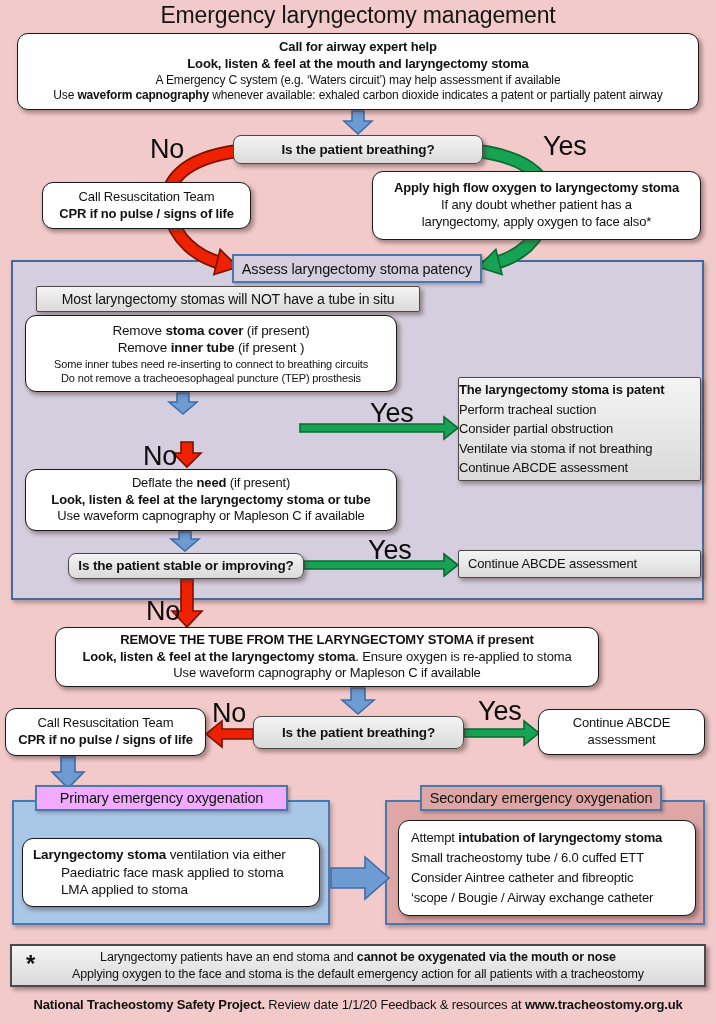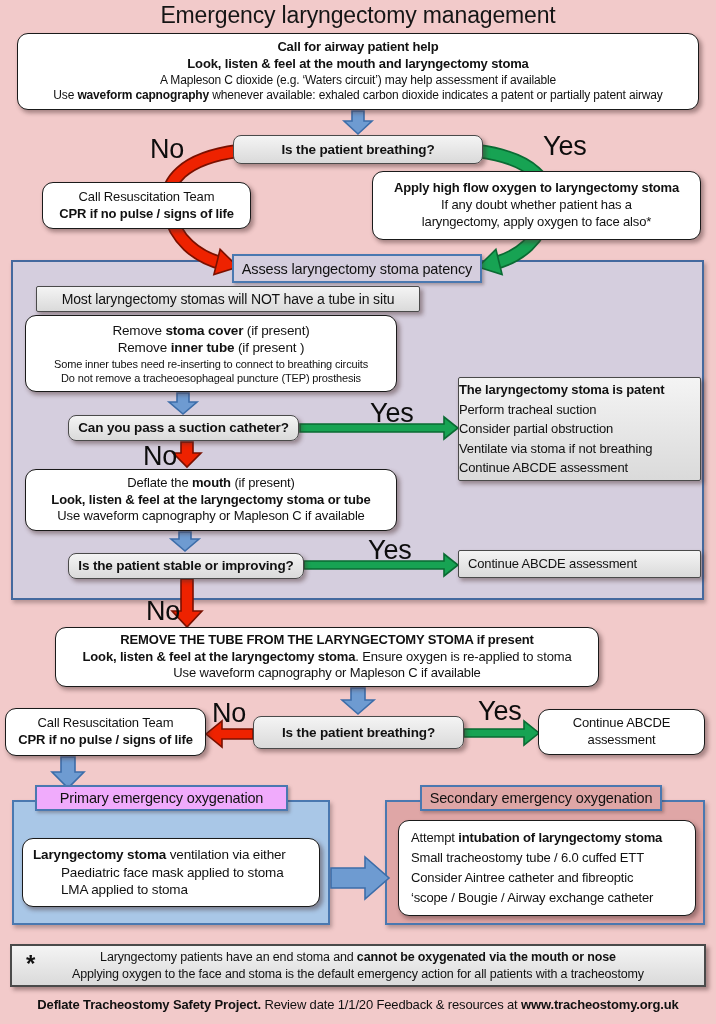--- a/index.html
+++ b/index.html
@@ -63,23 +63,23 @@
       <path d="M464,729 L524,729 L524,721 L539,733 L524,745 L524,737 L464,737 Z"></path>
     </g>
     <g fill="#ee2200" stroke="#7a1000" stroke-width="1.6">
       <path d="M181,442 L193,442 L193,453 L201,453 L187,467 L173,453 L181,453 Z"></path>
       <path d="M181,579 L193,579 L193,611 L202,611 L187,627 L172,611 L181,611 Z"></path>
       <path d="M253,729 L222,729 L222,721 L206,734 L222,747 L222,739 L253,739 Z"></path>
     </g>
   </svg>
 
   <div class="abs box-white" style="left:17px;top:33px;width:682px;height:77px;">
-    <div><b>Call for airway patient help</b></div>
+    <div><b>Call for airway expert help</b></div>
     <div><b>Look, listen &amp; feel at the mouth and laryngectomy stoma</b></div>
-    <div class="sm" style="font-size:12px;">A Mapleson C dioxide (e.g. ‘Waters circuit’) may help assessment if available</div>
+    <div class="sm" style="font-size:12px;">A Emergency C system (e.g. ‘Waters circuit’) may help assessment if available</div>
     <div class="sm" style="font-size:12px;"><span>Use </span><b>waveform capnography</b><span> whenever available:  exhaled carbon dioxide indicates a patent or partially patent airway</span></div>
   </div>
 
   <div class="abs box-grey r8" style="left:233px;top:135px;width:250px;height:29px;font-weight:bold;font-size:13.5px;">
     <div>Is the patient breathing?</div>
   </div>
   <div class="abs lbl" style="left:150px;top:136px;">No</div>
   <div class="abs lbl" style="left:543px;top:133px;">Yes</div>
 
   <div class="abs box-white" style="left:42px;top:182px;width:209px;height:47px;">
@@ -101,36 +101,33 @@
     <div>Most laryngectomy stomas will NOT have a tube in situ</div>
   </div>
 
   <div class="abs box-white" style="left:25px;top:315px;width:372px;height:77px;font-size:13.5px;">
     <div><span>Remove </span><b>stoma cover</b><span> (if present)</span></div>
     <div><span>Remove </span><b>inner tube</b><span> (if present )</span></div>
     <div class="sm">Some inner tubes need re-inserting to connect to breathing circuits</div>
     <div class="sm">Do not remove a tracheoesophageal puncture (TEP) prosthesis</div>
   </div>
 
-  <div class="abs box-grey r8" style="left:68px;top:415px;width:231px;height:26px;font-weight:bold;font-size:13.5px;">
-    <div>Can you pass a suction catheter?</div>
-  </div>
   <div class="abs lbl" style="left:370px;top:400px;">Yes</div>
   <div class="abs lbl" style="left:143px;top:443px;">No</div>
 
   <div class="abs box-grey left" style="left:458px;top:377px;width:243px;height:104px;border-radius:2px;line-height:1.5;">
     <div><b>The laryngectomy stoma is patent</b></div>
     <div>Perform tracheal suction</div>
     <div>Consider partial obstruction</div>
     <div>Ventilate via stoma if not breathing</div>
     <div>Continue ABCDE assessment</div>
   </div>
 
   <div class="abs box-white" style="left:25px;top:469px;width:372px;height:62px;font-size:13px;">
-    <div><span>Deflate the </span><b>mouth</b><span> (if present)</span></div>
+    <div><span>Deflate the </span><b>need</b><span> (if present)</span></div>
     <div><b>Look, listen &amp; feel at the laryngectomy stoma or tube</b></div>
     <div>Use waveform capnography or Mapleson C if available</div>
   </div>
 
   <div class="abs box-grey r8" style="left:68px;top:553px;width:236px;height:26px;font-weight:bold;font-size:13.5px;">
     <div>Is the patient stable or improving?</div>
   </div>
   <div class="abs lbl" style="left:368px;top:537px;">Yes</div>
   <div class="abs lbl" style="left:146px;top:598px;">No</div>
 
@@ -176,16 +173,16 @@
     <div>‘scope / Bougie / Airway exchange catheter</div>
   </div>
 
   <div class="abs box-grey" style="left:10px;top:944px;width:696px;height:43px;border-radius:0;border-width:2px;font-size:12.5px;">
     <div><span>Laryngectomy patients have an end stoma and </span><b>cannot be oxygenated via the mouth or nose</b></div>
     <div>Applying oxygen to the face and stoma is the default emergency action for all patients with a tracheostomy</div>
   </div>
   <div class="abs star" style="left:26px;top:950px;">*</div>
 
   <div class="abs ftr">
-    <b>Deflate Tracheostomy Safety Project.</b><span> Review date 1/1/20 Feedback &amp; resources at </span><b>www.tracheostomy.org.uk</b>
+    <b>National Tracheostomy Safety Project.</b><span> Review date 1/1/20 Feedback &amp; resources at </span><b>www.tracheostomy.org.uk</b>
   </div>
 
 </div>
 
 </body></html>

